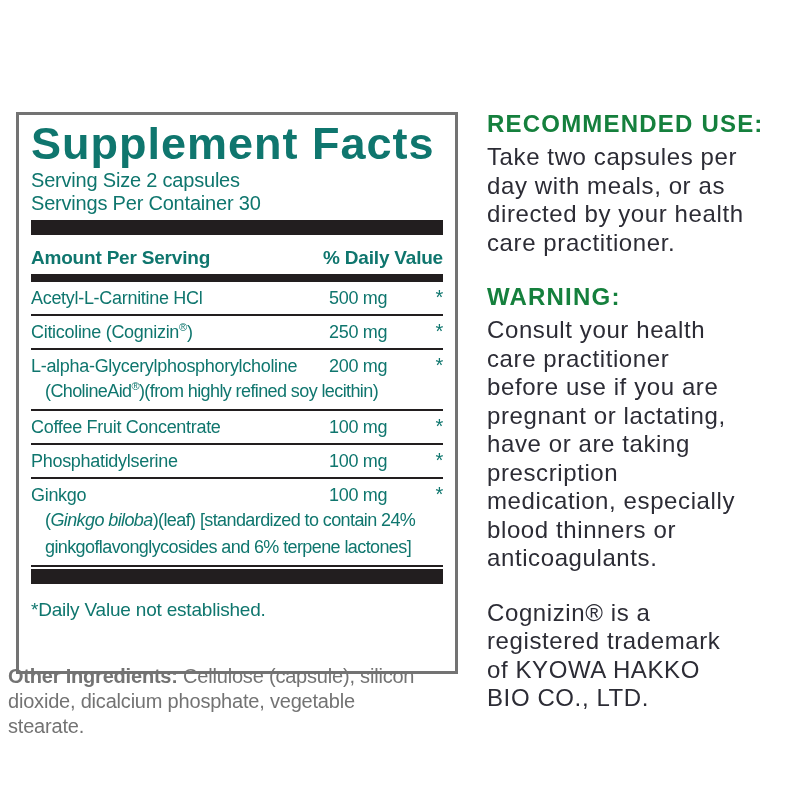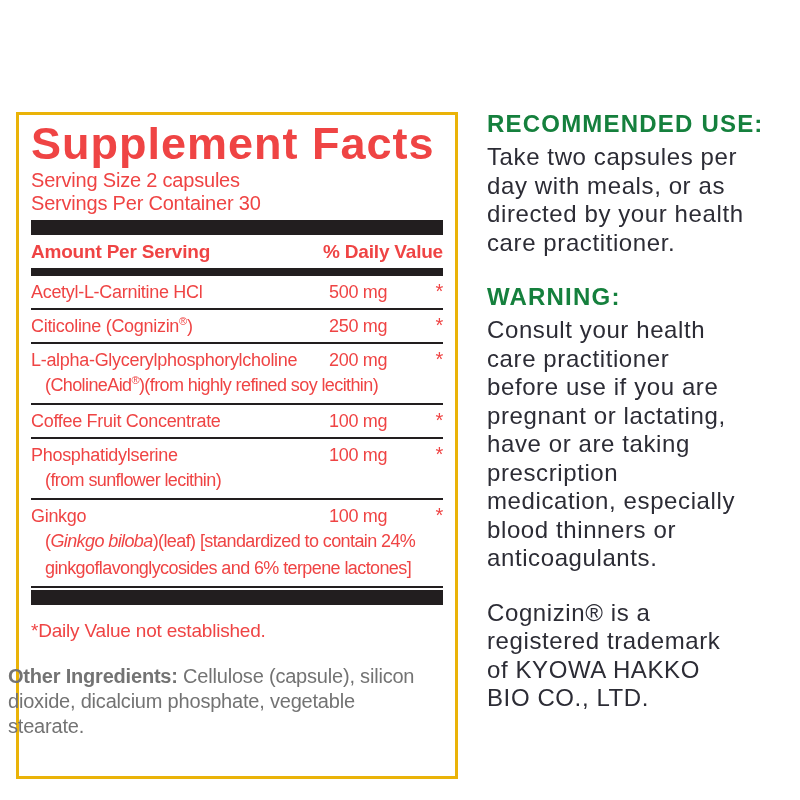--- a/index.html
+++ b/index.html
@@ -8,45 +8,45 @@
     background: #ffffff;
     font-family: "Liberation Sans", sans-serif;
     position: relative;
     overflow: hidden;
   }
 
   
   .sf-panel {
     position: absolute;
     left: 16px; top: 112px;
-    width: 442px; height: 667px;
+    width: 442px; height: 562px;
     box-sizing: border-box;
-    border: 3px solid #eab308;
+    border: 3px solid #737373;
     padding: 4px 12px 6px 12px;
-    color: #ef4444;
+    color: #0f766e;
   }
   .sf-title {
     font-size: 45px;
     font-weight: bold;
     letter-spacing: 1px;
     line-height: 50px;
     margin: 0;
     white-space: nowrap;
   }
   .sf-serving {
     font-size: 20px;
     line-height: 23px;
     letter-spacing: -0.2px;
   }
   .bar-thick { height: 15px; background: #221e1f; margin-top: 5px; }
   .bar-thin  { height: 8px;  background: #221e1f; }
   .sf-header-row {
     display: flex; justify-content: space-between;
     font-weight: bold; font-size: 19px;
-    padding: 6px 0 5px 0;
+    padding: 12px 0 5px 0;
     letter-spacing: -0.2px;
   }
   .sf-row { border-bottom: 2px solid #221e1f; padding: 3px 0 4px 0; font-size: 18px; letter-spacing: -0.3px; }
   .sf-row:last-of-type { border-bottom: none; }
   .sf-row-main { display: flex; align-items: baseline; }
   .sf-name { flex: 1; white-space: nowrap; line-height: 24px; }
   .sf-amount { width: 92px; line-height: 24px; }
   .sf-dv { width: 22px; text-align: right; font-size: 20px; line-height: 24px; }
   .sf-sub { padding-left: 14px; line-height: 27px; white-space: nowrap; letter-spacing: -0.6px; }
   .sf-sub .ital { font-style: italic; }
@@ -140,21 +140,20 @@
       <span class="sf-dv">*</span>
     </div>
   </div>
 
   <div class="sf-row">
     <div class="sf-row-main">
       <span class="sf-name">Phosphatidylserine</span>
       <span class="sf-amount">100 mg</span>
       <span class="sf-dv">*</span>
     </div>
-    <div class="sf-sub">(from sunflower lecithin)</div>
   </div>
 
   <div class="sf-row">
     <div class="sf-row-main">
       <span class="sf-name">Ginkgo</span>
       <span class="sf-amount">100 mg</span>
       <span class="sf-dv">*</span>
     </div>
     <div class="sf-sub"><span>(</span><span class="ital">Ginkgo biloba</span><span>)(leaf) [standardized to contain 24%</span></div>
     <div class="sf-sub">ginkgoflavonglycosides and 6% terpene lactones]</div>

